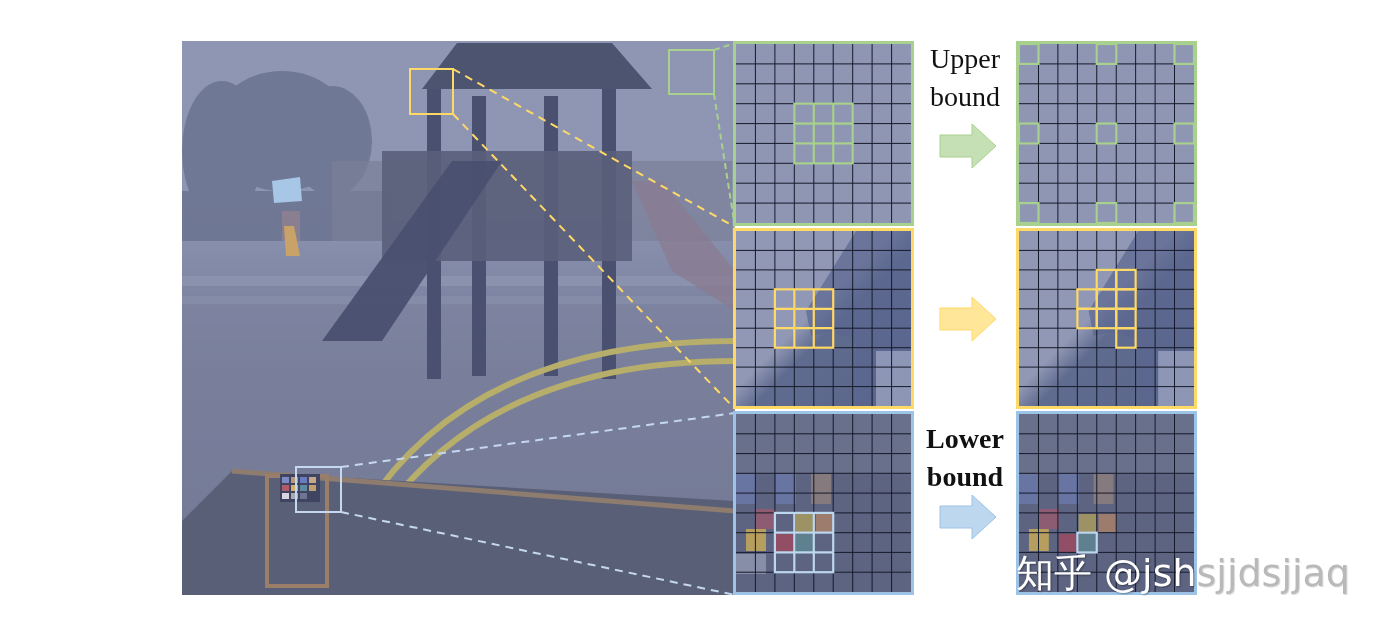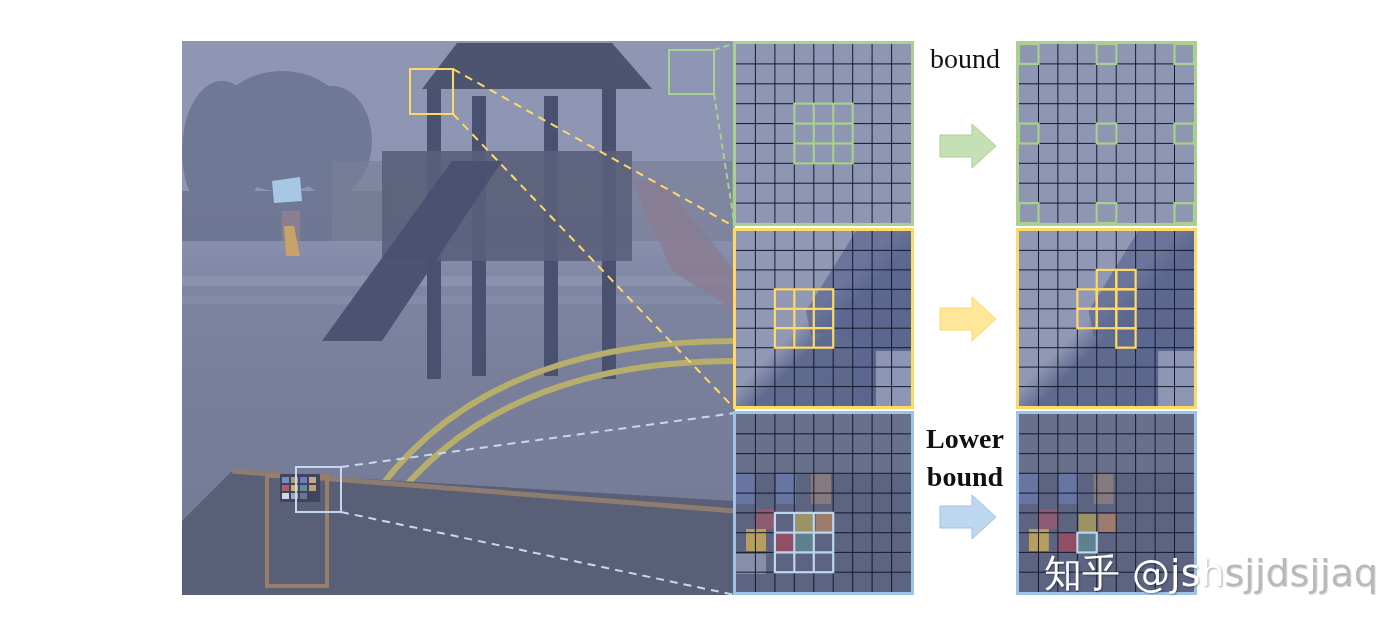--- a/index.html
+++ b/index.html
@@ -4,21 +4,21 @@
 <style>
   html,body{margin:0;padding:0;background:#ffffff;}
   body{width:1396px;height:636px;position:relative;overflow:hidden;font-family:"Liberation Serif","DejaVu Serif",serif;}
   .photo{position:absolute;left:182px;top:41px;width:553px;height:554px;overflow:hidden;
     background:linear-gradient(180deg,#8f96b3 0%,#8e95b2 30%,#7f86a3 45%,#747b98 60%,#6e7591 80%,#646a85 100%);}
   .photo svg{position:absolute;left:0;top:0;}
   .panel{position:absolute;width:181px;box-sizing:border-box;border:3px solid;overflow:hidden;}
   .panel svg{position:absolute;left:0;top:0;width:100%;height:100%;}
   .label{position:absolute;font-size:28px;line-height:38px;color:#111;text-align:center;width:100px;}
   .arrow{position:absolute;width:60px;height:46px;}
-  .watermark{position:absolute;left:1044px;top:548px;font-family:"DejaVu Sans",sans-serif;font-size:38px;color:#ffffff;
+  .watermark{position:absolute;left:1016px;top:548px;font-family:"DejaVu Sans",sans-serif;font-size:38px;color:#ffffff;
     text-shadow:1px 1px 2px rgba(0,0,0,0.35);white-space:nowrap;letter-spacing:0px;}
   .watermark .tail{color:#b9b9b9;text-shadow:1px 1px 1px rgba(0,0,0,0.15);}
 </style>
 </head>
 <body>
 
 <div class="photo">
   <svg width="553" height="554" viewBox="0 0 553 554">
 
     <g fill="#6a7390" opacity="0.85">
@@ -111,20 +111,21 @@
       <rect x="58.3" y="59.7" width="58.4" height="59.6"></rect>
       <line x1="77.8" y1="59.7" x2="77.8" y2="119.3"></line>
         <line x1="97.2" y1="59.7" x2="97.2" y2="119.3"></line>
       <line x1="58.3" y1="79.6" x2="116.7" y2="79.6"></line>
         <line x1="58.3" y1="99.4" x2="116.7" y2="99.4"></line>
     </g>
   </svg>
 </div>
 
 <div class="label" style="left:915px;top:40px;">
+  <div>Upper</div>
   <div>bound</div>
 </div>
 <svg class="arrow" style="left:938px;top:123px;" viewBox="0 0 60 46">
   <polygon points="2,12 34,12 34,1 58,23 34,45 34,34 2,34" fill="#c5e0b4" stroke="#a9d18e" stroke-width="1"></polygon>
 </svg>
 
 <div class="panel" style="left:1016px;top:41px;height:185px;border-color:#a9d18e;background:#8f96b3;">
   <svg viewBox="0 0 176 179" preserveAspectRatio="none">
     <g stroke="#151a2a" stroke-width="1">
       <line x1="19.6" y1="0" x2="19.6" y2="179"></line>

